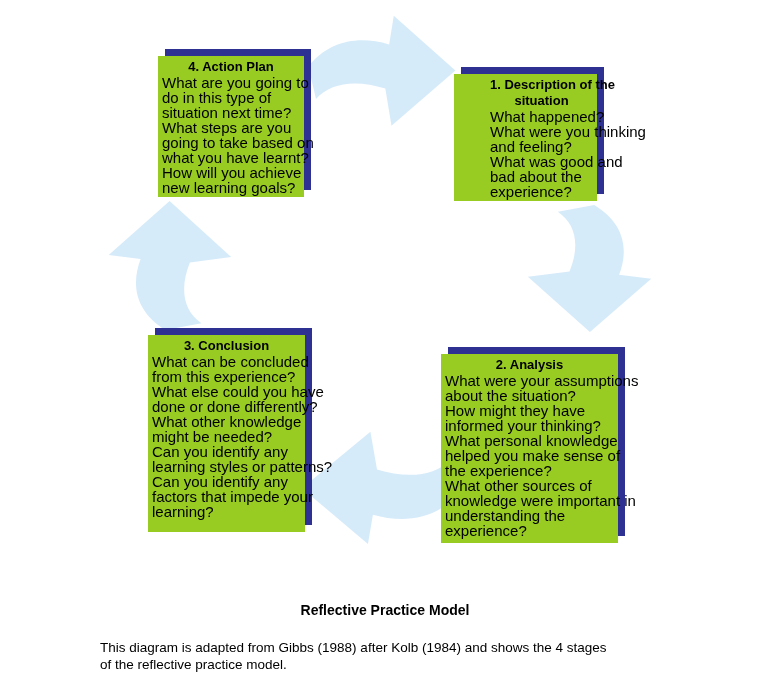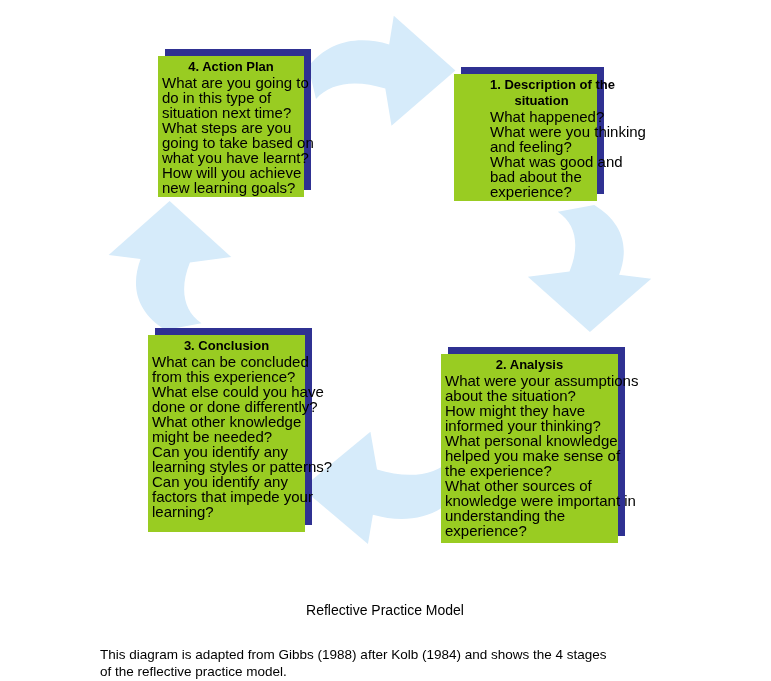--- a/index.html
+++ b/index.html
@@ -36,25 +36,25 @@
   .box-title{
     font-weight:bold;font-size:13px;line-height:16px;
     text-align:center;white-space:pre;
   }
   .box-body{
     font-size:15px;line-height:15px;white-space:pre;
   }
   .body-center{text-align:left;}
   .caption{
     position:absolute;left:100px;top:602px;width:570px;
-    font-size:14px;font-weight:normal;text-align:center;
+    font-size:14px;font-weight:bold;text-align:center;
   }
   .description{
     position:absolute;left:100px;top:639px;width:600px;
-    font-size:13.5px;line-height:17px;white-space:pre;margin-top:7px;
+    font-size:13.5px;line-height:17px;white-space:pre;
   }
 </style>
 </head>
 <body>
 
 <div class="stage">
   <div class="diagram">
 
     <svg class="arrow arrow-top" viewBox="0 0 200 200" preserveAspectRatio="none" aria-hidden="true">
       <path transform="rotate(90 100 100)" d="M 96 6 L 12 86 L 56 92 C 42 132, 50 170, 90 197 L 140 187 C 114 168, 110 134, 124 97 L 181 89 Z"></path>

